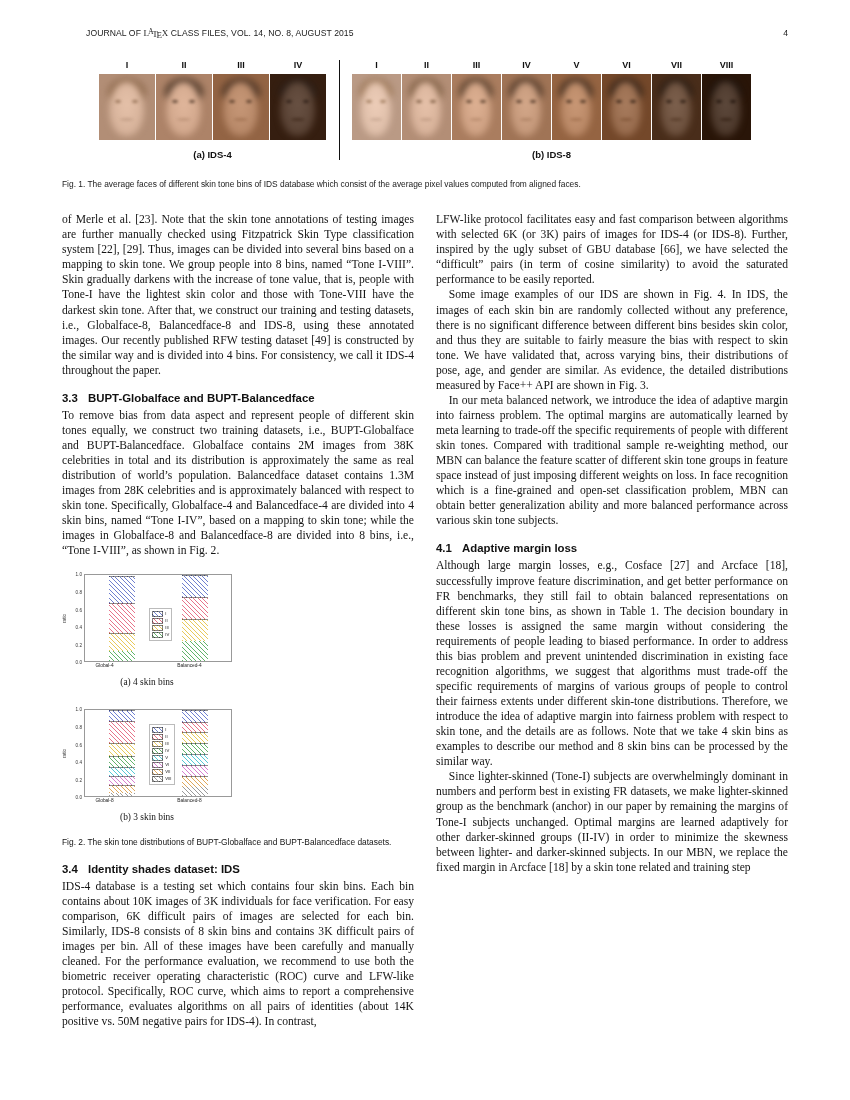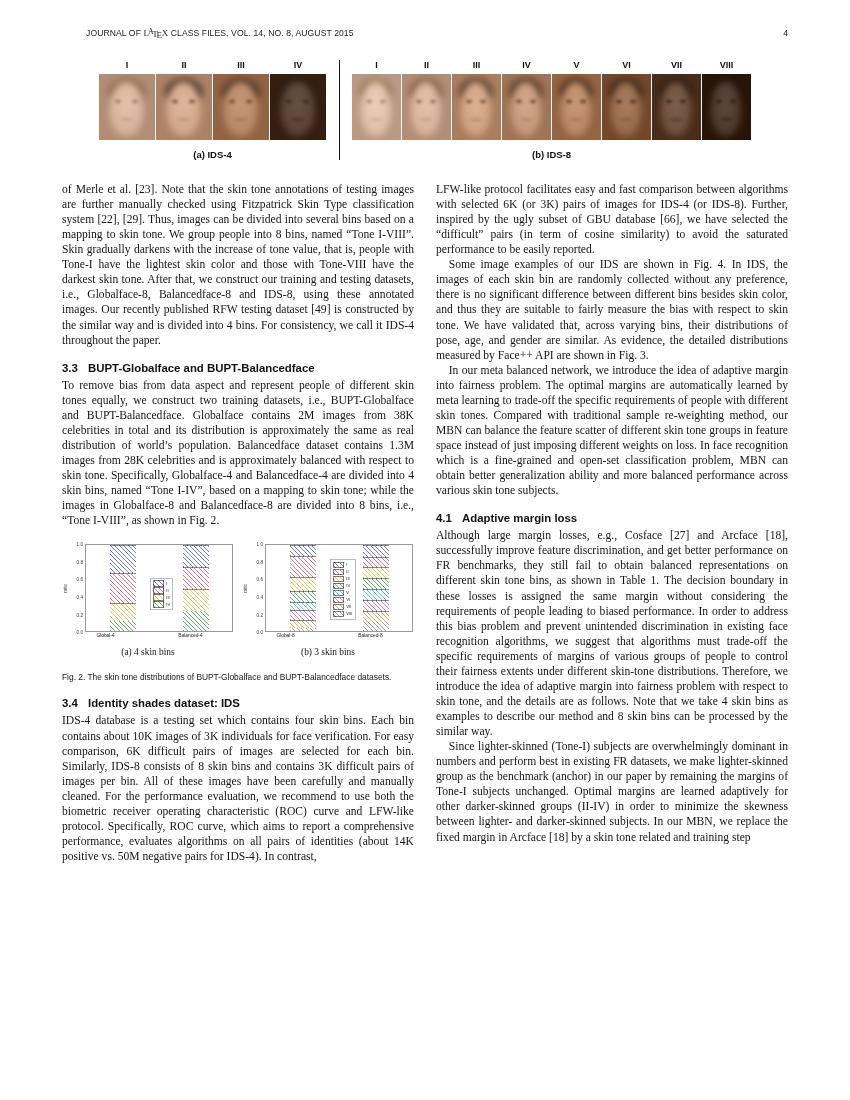--- a/index.html
+++ b/index.html
@@ -109,21 +109,21 @@
     font-family:"Liberation Sans", sans-serif;
     font-size:12px;font-weight:bold;
     margin:15px 0 4px 0;color:#111;
     letter-spacing:.02em;
   }
   h1.sec .num{display:inline-block;min-width:22px;}
   h1.sec .smallcap{font-size:10.3px;letter-spacing:.05em;}
   h1.sec .cap{font-size:12px;}
   
   .fig2{margin:16px 0 0 0;}
-  .fig2-row{display:flex;gap:10px;justify-content:center;}
+  .fig2-row{display:flex;gap:22px;justify-content:center;flex-direction:column;}
   .chartbox{width:170px;}
   .chart-area{
     position:relative;
     height:88px;
     display:flex;
   }
   .ylab{
     font-size:4.6px;color:#333;
     writing-mode:vertical-rl;transform:rotate(180deg);
     align-self:center;
@@ -308,20 +308,21 @@
               <div class="hair" style="background:#221710"></div>
               <div class="head" style="background:radial-gradient(ellipse at 50% 42%, rgb(93,73,60) 0%, #4f3b2e 58%, rgb(57,37,24) 100%)"></div>
               <div class="eyeL" style="background:rgb(24,13,6)"></div>
               <div class="eyeR" style="background:rgb(24,13,6)"></div>
               <div class="mouth" style="background:rgb(45,25,12)"></div>
             </div>
           </div>
         <div class="fig1-sub">(b) IDS-8</div>
       </div>
     </div>
+    <div class="fig-cap">Fig. 1.  The average faces of different skin tone bins of IDS database which consist of the average pixel values computed from aligned faces.</div>
   </div>
 
   <div class="cols">
 
     <div class="col">
       <p class="body">of Merle et al. [23]. Note that the skin tone annotations of testing images are further manually checked using Fitzpatrick Skin Type classification system [22], [29]. Thus, images can be divided into several bins based on a mapping to skin tone. We group people into 8 bins, named “Tone I-VIII”. Skin gradually darkens with the increase of tone value, that is, people with Tone-I have the lightest skin color and those with Tone-VIII have the darkest skin tone. After that, we construct our training and testing datasets, i.e., Globalface-8, Balancedface-8 and IDS-8, using these annotated images. Our recently published RFW testing dataset [49] is constructed by the similar way and is divided into 4 bins. For consistency, we call it IDS-4 throughout the paper.</p>
 
       <h2 class="sec">
         <span class="num">3.3</span><span>BUPT-Globalface and BUPT-Balancedface</span>
       </h2>

